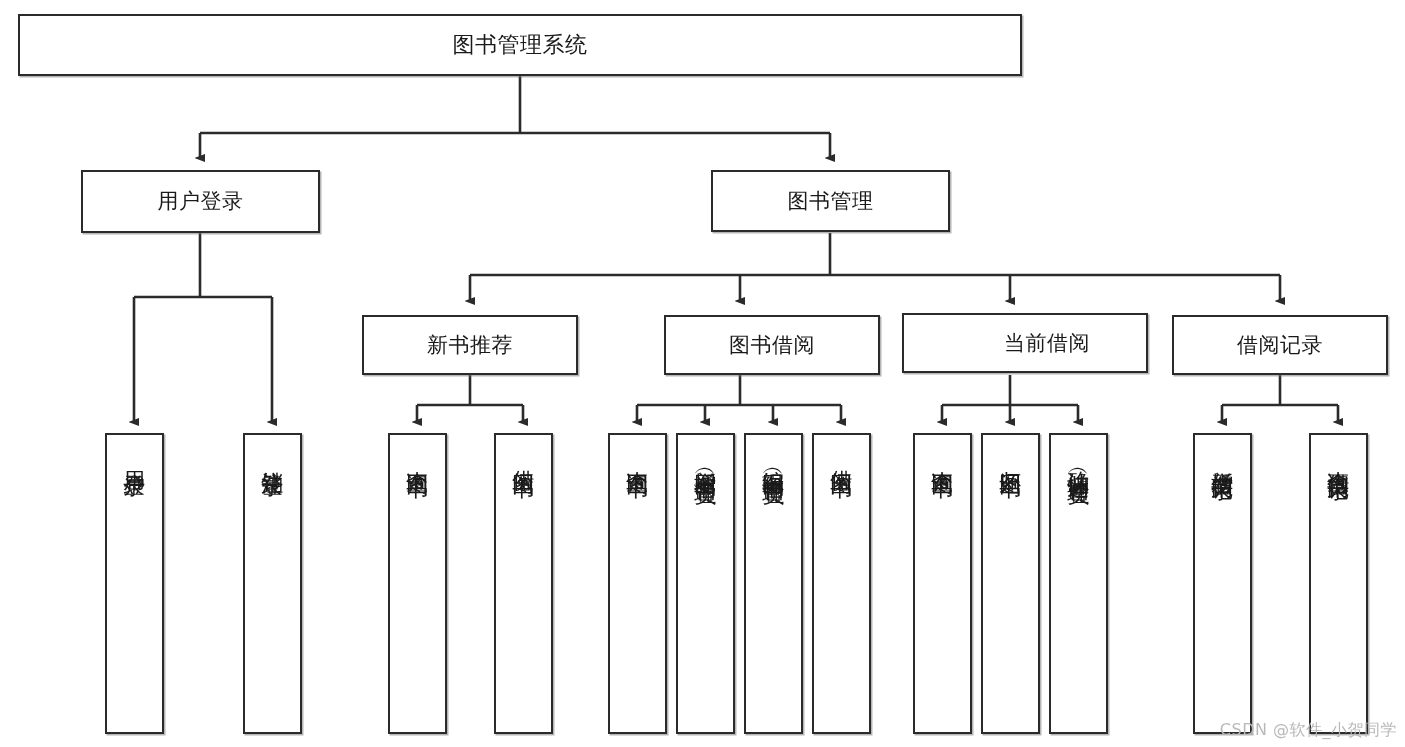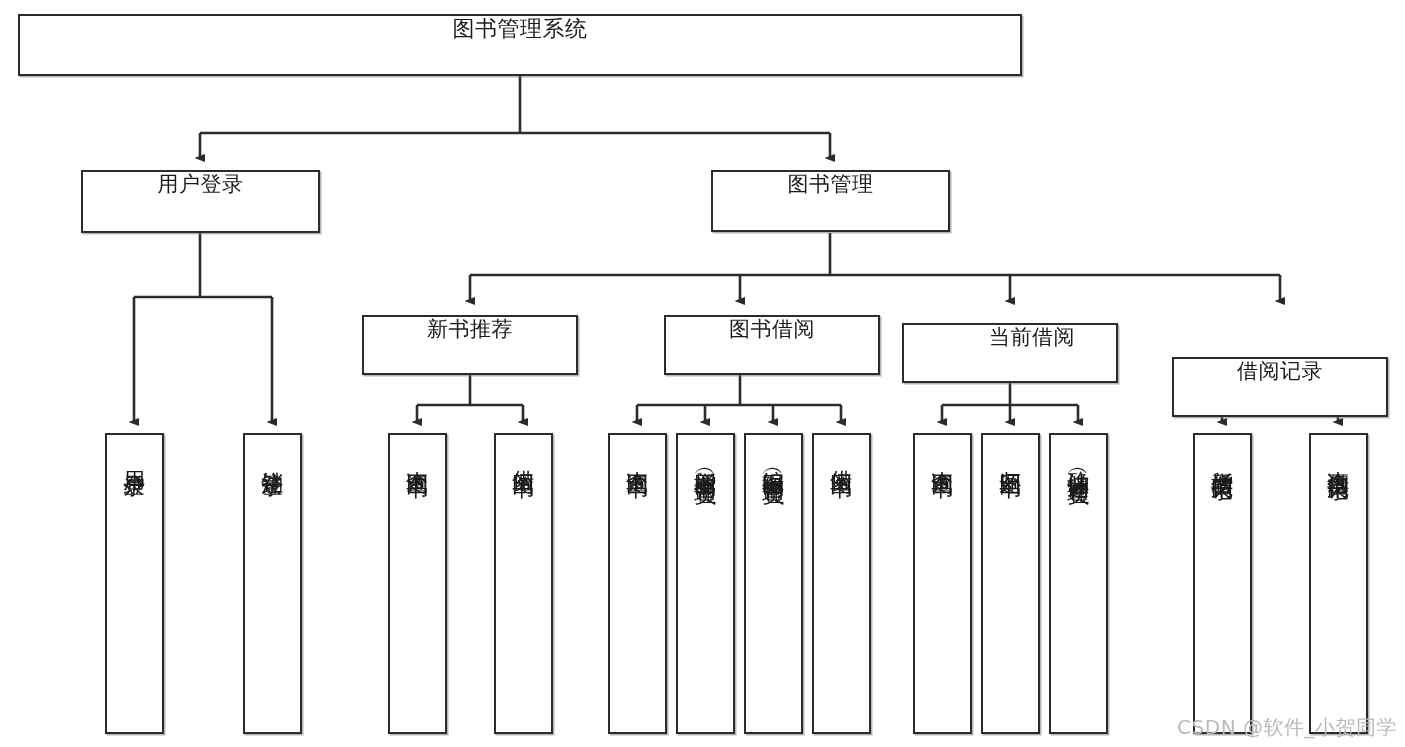--- a/index.html
+++ b/index.html
@@ -24,21 +24,21 @@
     width: 1405px;
     height: 747px;
     pointer-events: none;
   }
   .node {
     position: absolute;
     box-sizing: border-box;
     background: #ffffff;
     border: 2.5px solid #2b2b2b;
     display: flex;
-    align-items: flex-start;
+    align-items: center;
     justify-content: center;
     color: #1a1a1a;
     box-shadow: 1.5px 1.5px 0 rgba(120,120,120,0.55);
   }
   .node .lbl {
     display: block;
     text-align: center;
     line-height: 1.18;
     letter-spacing: 0.5px;
   }
@@ -58,21 +58,21 @@
     text-orientation: upright;
     font-size: 22px;
     line-height: 1.16;
     letter-spacing: 2px;
     white-space: nowrap;
   }
   .watermark {
     position: absolute;
     right: 8px;
     bottom: 6px;
-    font-size: 20px;
+    font-size: 16px;
     color: #b9b9b9;
     letter-spacing: 0.5px;
     white-space: nowrap;
     font-family: "DejaVu Sans", "Liberation Sans", sans-serif;
   }
 </style>
 </head>
 <body>
 
 <div id="canvas">
@@ -137,24 +137,24 @@
   <div class="node h" style="left:711px; top:170px; width:239px; height:62px;">
     <span class="lbl">图书管理</span>
   </div>
 
   <div class="node h" style="left:362px; top:315px; width:216px; height:60px;">
     <span class="lbl">新书推荐</span>
   </div>
   <div class="node h" style="left:632px; top:315px; width:216px; height:60px;margin-left:32px;">
     <span class="lbl">图书借阅</span>
   </div>
-  <div class="node h" style="left:902px; top:323px; width:216px; height:60px;padding-left:44px;">
+  <div class="node h" style="left:902px; top:313px; width:246px; height:60px;padding-left:44px;">
     <span class="lbl">当前借阅</span>
   </div>
-  <div class="node h" style="left:1172px; top:315px; width:216px; height:60px;margin-top:42px;">
+  <div class="node h" style="left:1172px; top:315px; width:216px; height:60px;">
     <span class="lbl">借阅记录</span>
   </div>
 
   <div class="node v" style="left:105px; top:433px; width:59px; height:301px;">
     <span class="lbl">用户登录</span>
   </div>
   <div class="node v" style="left:243px; top:433px; width:59px; height:301px;">
     <span class="lbl">注销登录</span>
   </div>
 

